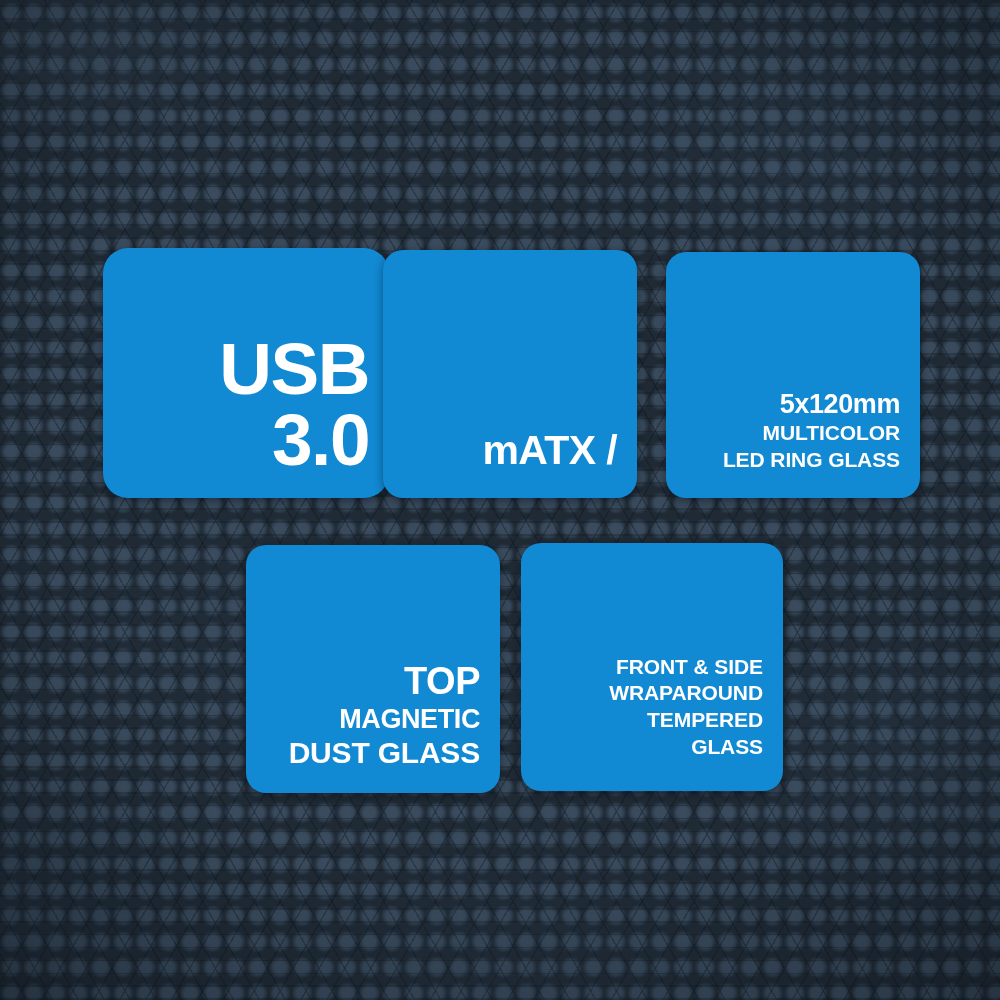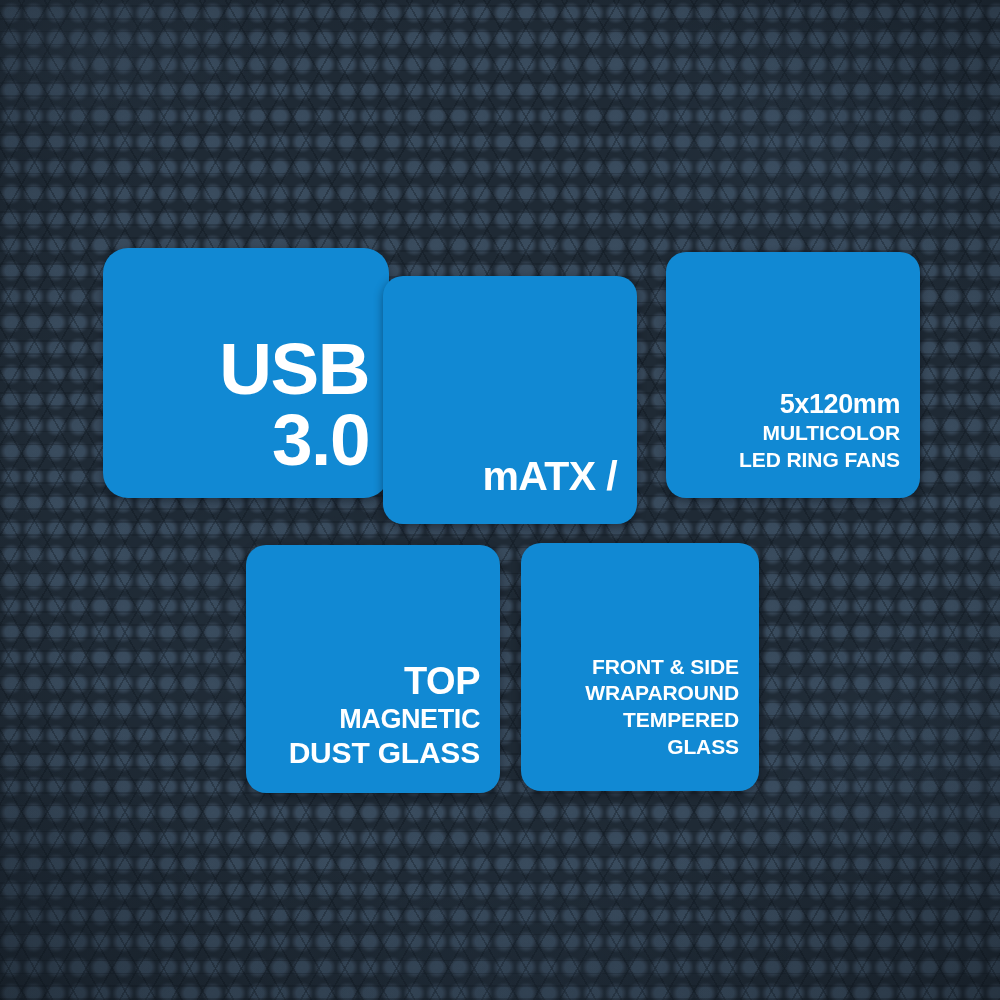--- a/index.html
+++ b/index.html
@@ -101,24 +101,24 @@
   .line {
     display: block;
     font-weight: bold;
     letter-spacing: -0.2px;
     white-space: nowrap;
     color: #ffffff;
   }
 
   
   #card-usb        { left: 103px; top: 248px; width: 286px; height: 250px; border-radius: 25px; }
-  #card-formfactor { left: 383px; top: 250px; width: 254px; height: 248px; margin-top: 26px; }
+  #card-formfactor { left: 383px; top: 250px; width: 254px; height: 248px; }
   #card-fans       { left: 666px; top: 252px; width: 254px; height: 246px; }
   #card-dustfilter { left: 246px; top: 545px; width: 254px; height: 248px; padding-left: 8px; }
-  #card-glass      { left: 521px; top: 543px; width: 238px; height: 248px; }
+  #card-glass      { left: 521px; top: 543px; width: 262px; height: 248px; }
 
   
   #card-usb        .lines { padding: 0 20px 22px 0; }
   #card-formfactor .lines { padding: 0 20px 24px 0; }
   #card-fans       .lines { padding: 0 20px 24px 0; }
   #card-dustfilter .lines { padding: 0 20px 22px 0; }
   #card-glass      .lines { padding: 0 20px 30px 0; }
 
   
   .sz-xxl { font-size: 73px; line-height: 0.98; letter-spacing: -1.5px; }
@@ -148,21 +148,21 @@
   <div class="card" id="card-formfactor">
     <div class="lines">
       <span class="line sz-xl">mATX /</span>
     </div>
   </div>
 
   <div class="card" id="card-fans">
     <div class="lines">
       <span class="line sz-md">5x120mm</span>
       <span class="line sz-xs">MULTICOLOR</span>
-      <span class="line sz-xs">LED RING FANS</span>
+      <span class="line sz-xs">LED RING GLASS</span>
     </div>
   </div>
 
   <div class="card" id="card-dustfilter">
     <div class="lines">
       <span class="line sz-lg">TOP</span>
       <span class="line sz-md">MAGNETIC</span>
       <span class="line sz-sm">DUST GLASS</span>
     </div>
   </div>

